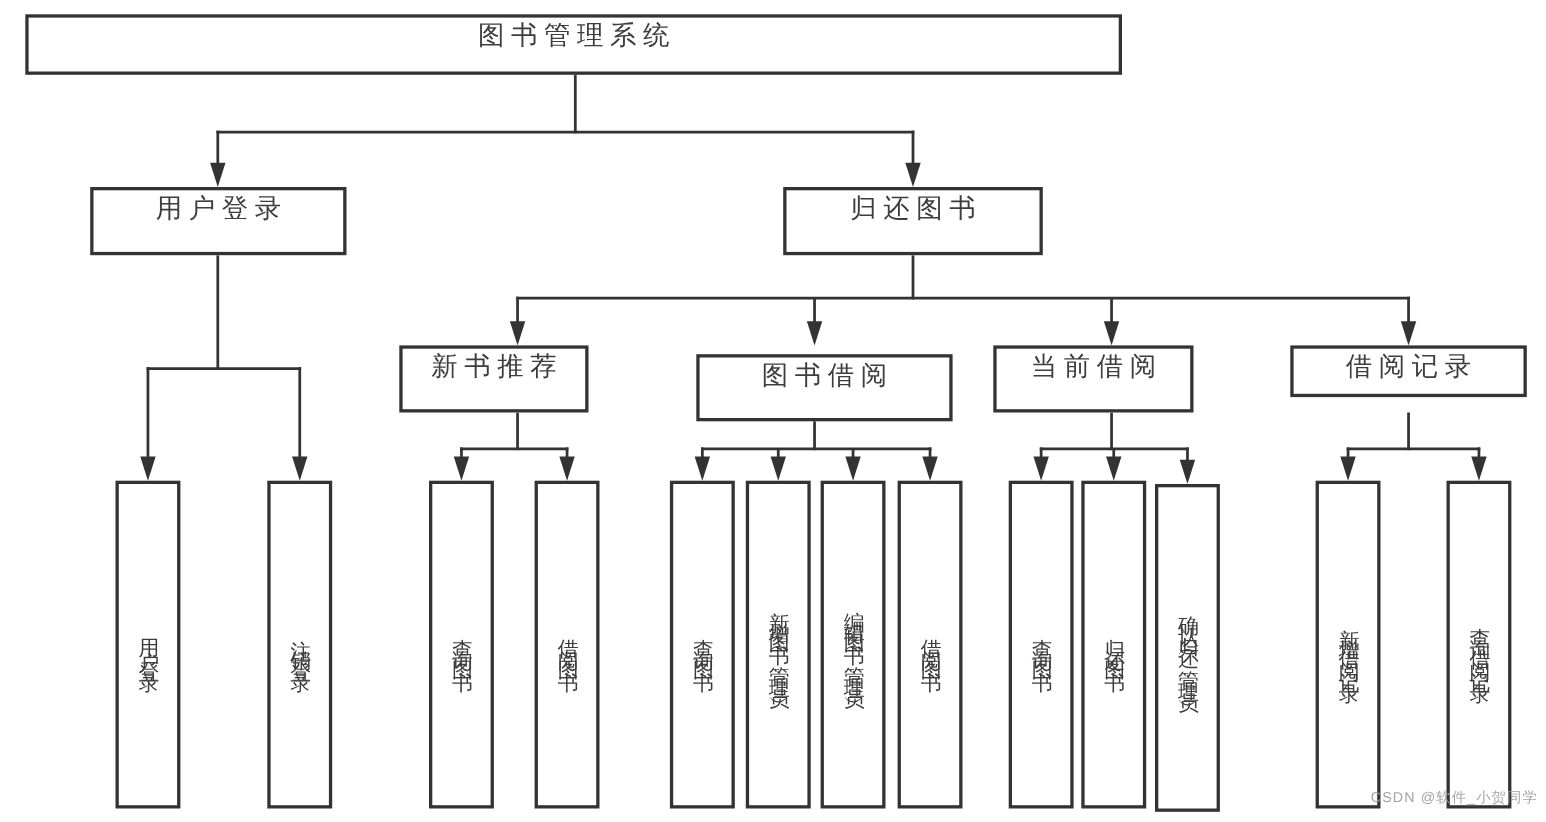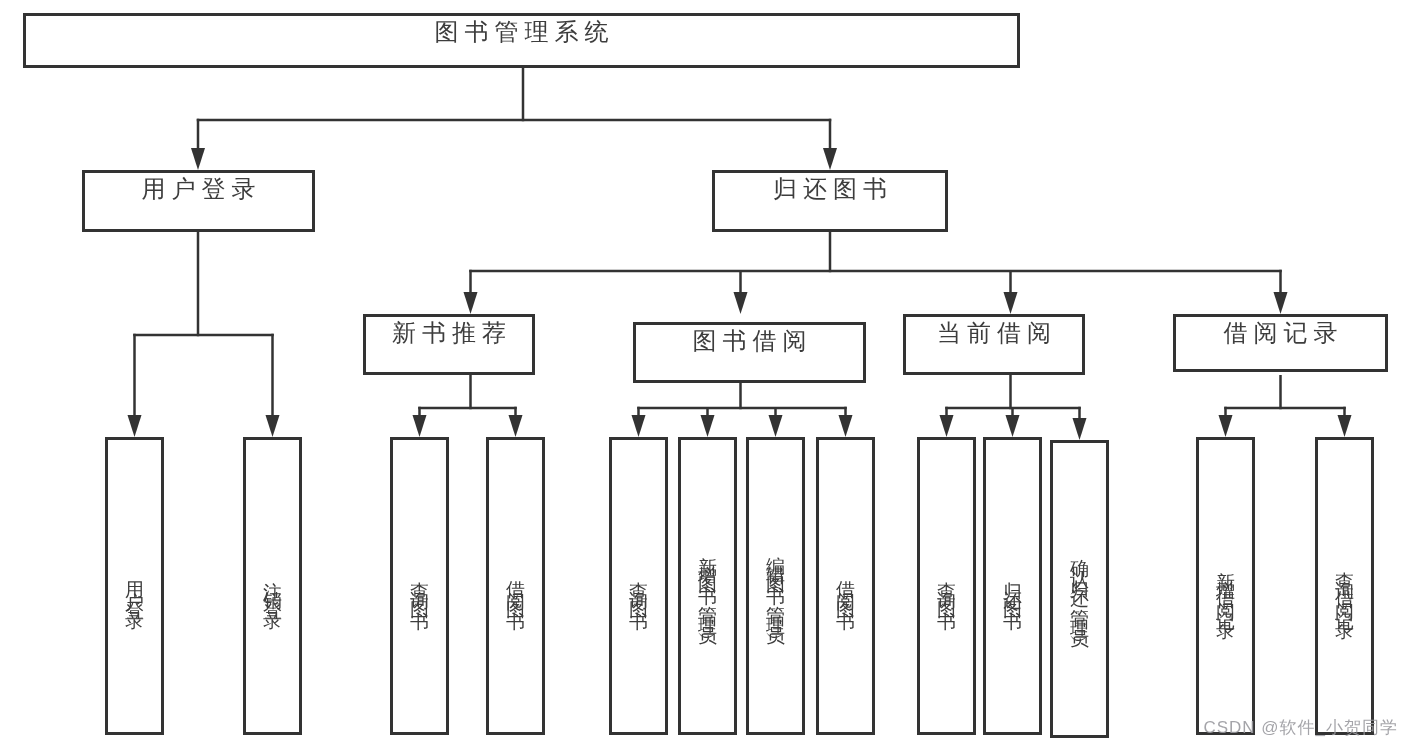--- a/index.html
+++ b/index.html
@@ -30,21 +30,21 @@
     width:59px;top:437px;height:298px;
     display:flex;align-items:center;justify-content:center;
   }
   .vtext{
     writing-mode:vertical-lr;text-orientation:mixed;
     font-size:19px;letter-spacing:10px;line-height:1.05;
     color:var(--text);white-space:nowrap;
   }
   .watermark{
     position:absolute;right:7px;top:716px;
-    font-size:17px;letter-spacing:1px;color:var(--watermark);opacity:.9;
+    font-size:13px;letter-spacing:1px;color:var(--watermark);opacity:.9;
     white-space:nowrap;
   }
 </style>
 </head>
 <body>
 
 <div class="stage">
 
   <svg class="connectors" viewBox="0 0 1405 747" xmlns="http://www.w3.org/2000/svg" aria-hidden="true">
 
@@ -135,21 +135,21 @@
 
   <div class="hbox" style="left:363px;top:314px;width:172px;height:61px">
     <span>新书推荐</span>
   </div>
   <div class="hbox" style="left:633px;top:322px;width:233px;height:61px">
     <span>图书借阅</span>
   </div>
   <div class="hbox" style="left:903px;top:314px;width:182px;height:61px">
     <span>当前借阅</span>
   </div>
-  <div class="hbox" style="left:1173px;top:314px;width:215px;height:58px">
+  <div class="hbox" style="left:1173px;top:314px;width:215px;height:47px">
     <span>借阅记录</span>
   </div>
 
   <div class="leaf" style="left:105px">
     <span class="vtext">用户登录</span>
   </div>
   <div class="leaf" style="left:243px">
     <span class="vtext">注销登录</span>
   </div>
 

